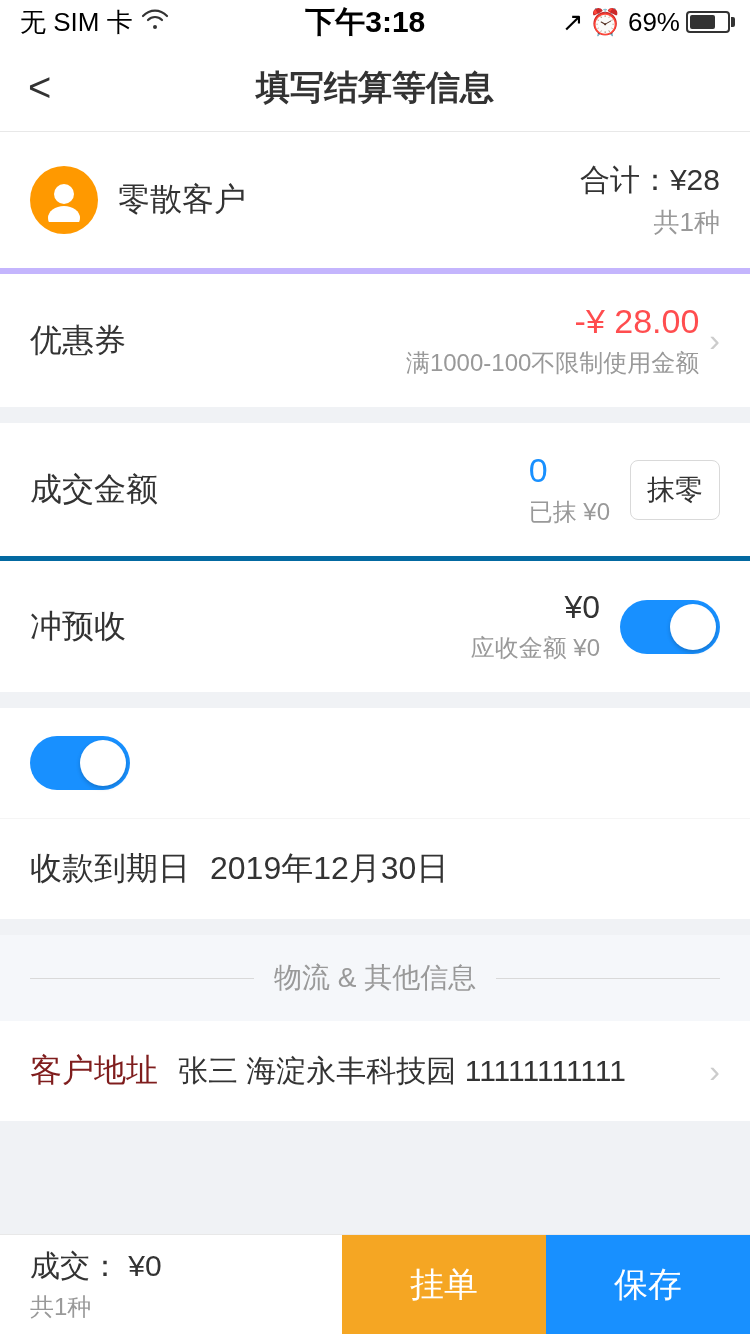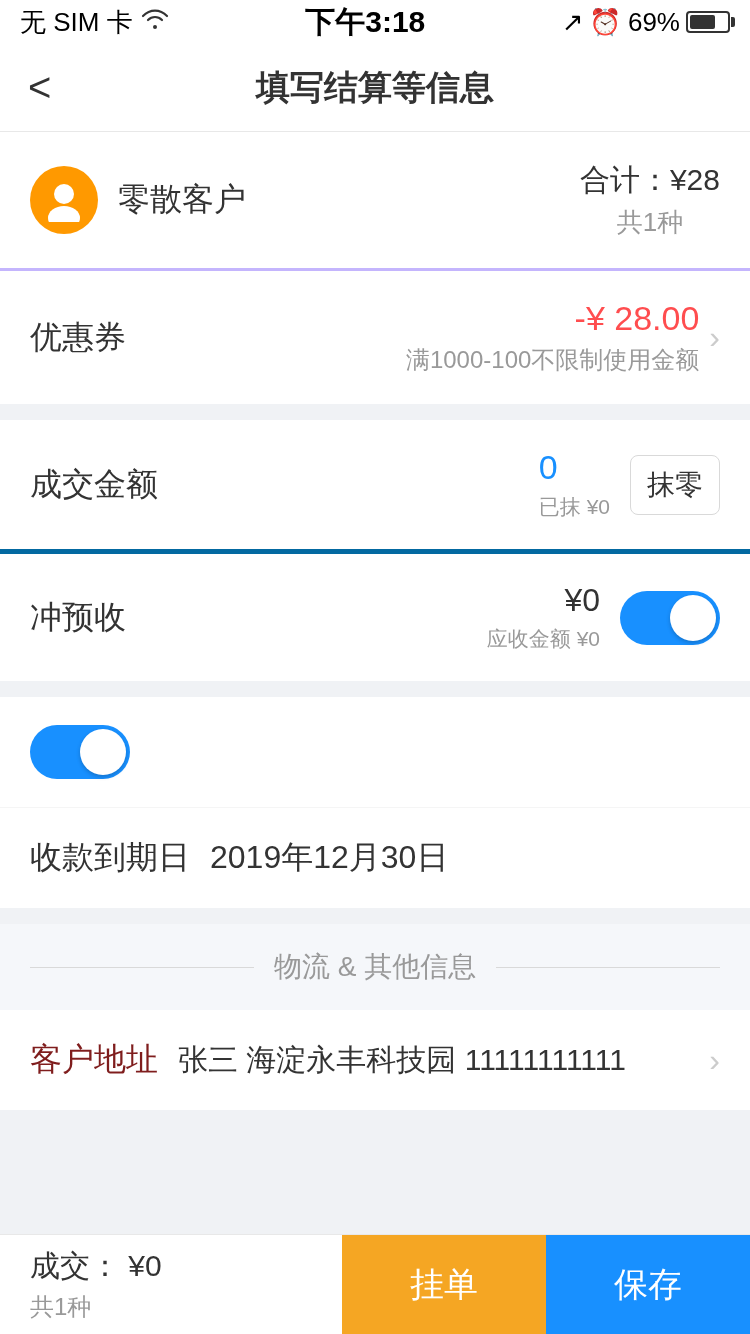--- a/index.html
+++ b/index.html
@@ -74,51 +74,51 @@
       align-items: center;
       justify-content: space-between;
     }
     .customer-left { display: flex; align-items: center; gap: 20px; }
     .avatar {
       width: 68px; height: 68px; border-radius: 50%; background: #f90;
       display: flex; align-items: center; justify-content: center;
     }
     .avatar svg { width: 44px; height: 44px; }
     .customer-name { font-size: 32px; color: #333; }
-    .customer-summary { text-align: center; }
+    .customer-summary { text-align: right; }
     .total-amount { font-size: 30px; color: #333; }
     .total-count { font-size: 26px; color: #999; margin-top: 4px; }
 
     
     .coupon-row {
       padding: 28px 30px;
       display: flex;
       align-items: center;
       justify-content: space-between;
-      border-top: 3px solid #c4b5fd;
+      border-top: 6px solid #c4b5fd;
     }
     .coupon-label { font-size: 32px; color: #333; }
     .coupon-right { text-align: right; display: flex; align-items: center; gap: 10px; }
     .coupon-amount { font-size: 34px; color: #ff4d4f; font-weight: 500; }
     .coupon-desc { font-size: 24px; color: #999; margin-top: 6px; }
     .chevron { font-size: 32px; color: #ccc; }
 
     
     .transaction-section { background: #fff; margin-bottom: 16px; }
     .transaction-row {
       padding: 28px 30px;
       display: flex;
       align-items: center;
       justify-content: space-between;
       border-bottom: 5px solid #0369a1;
     }
     .row-label { font-size: 32px; color: #333; }
     .row-right { display: flex; align-items: center; gap: 20px; }
     .amount-blue { font-size: 34px; color: #1890ff; font-weight: 500; }
-    .sub-text { font-size: 21px; color: #999; text-align: right; margin-top: 6px; }
+    .sub-text { font-size: 24px; color: #999; text-align: right; margin-top: 6px; }
 
     
     .round-btn {
       border: 1px solid #d9d9d9; border-radius: 8px;
       padding: 10px 16px; font-size: 28px; color: #333;
       background: #fff; cursor: pointer;
     }
 
     
     .toggle {

